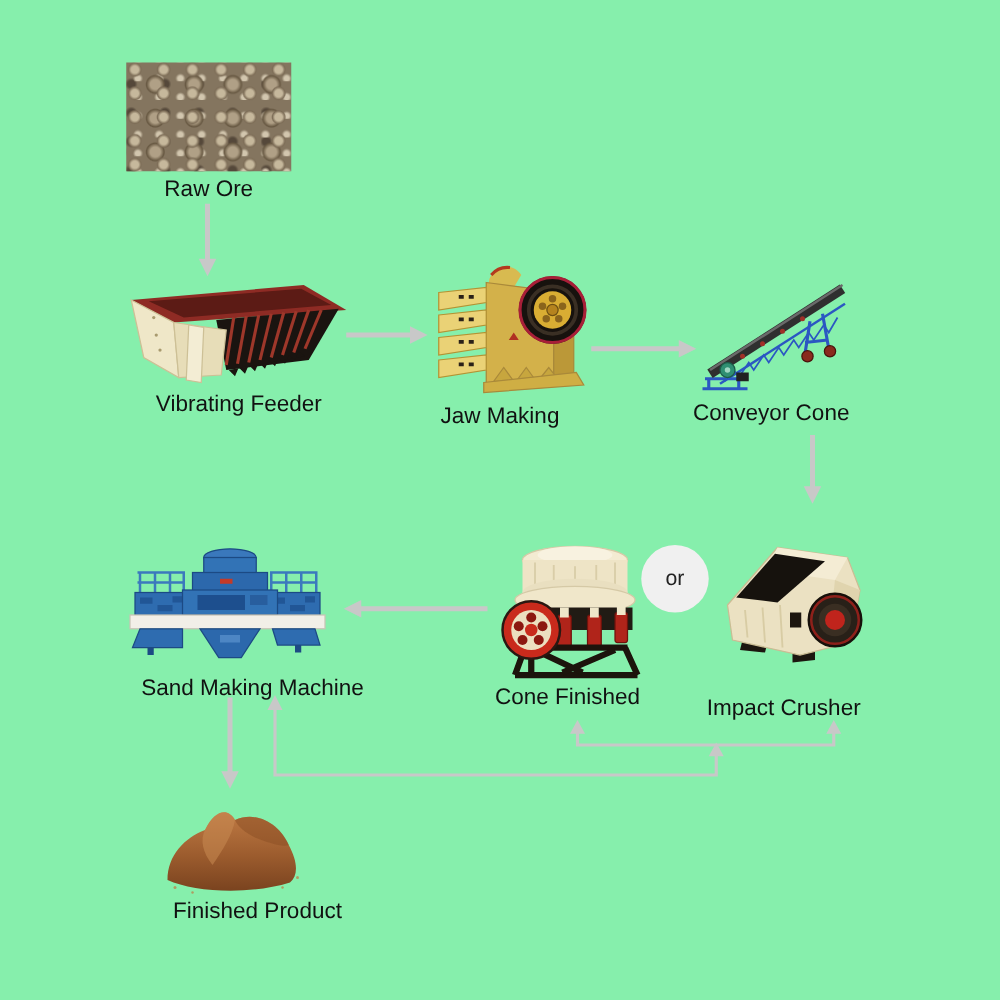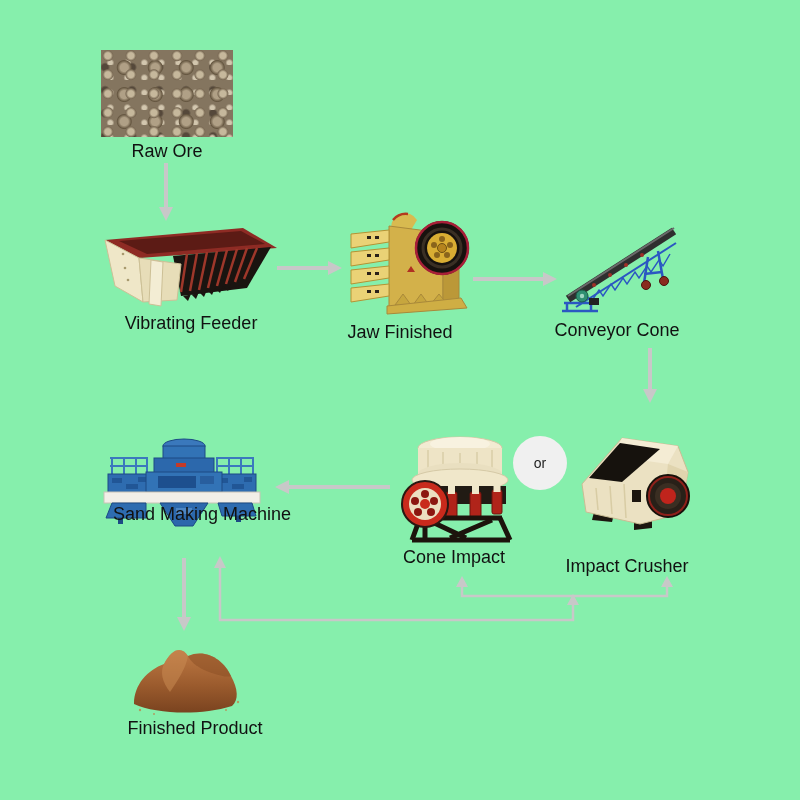--- a/index.html
+++ b/index.html
@@ -4,21 +4,21 @@
 <style>
   html,body{margin:0;padding:0;background:#ffffff;}
   .canvas{position:relative;width:800px;height:800px;background:#86efac;overflow:hidden;
           font-family:"Liberation Sans",sans-serif;}
   .node{position:absolute;}
   .node svg{display:block;width:100%;height:100%;}
   .label{position:absolute;transform:translateX(-50%);font-size:18px;line-height:20px;
          color:#111111;text-align:center;white-space:nowrap;}
   .or-badge{position:absolute;left:513px;top:436px;width:54px;height:54px;border-radius:50%;
             background:#f0f0f0;display:flex;align-items:center;justify-content:center;
-            font-size:14px;color:#222222;}
+            font-size:17px;color:#222222;}
   .connectors{position:absolute;left:0;top:0;width:800px;height:800px;pointer-events:none;}
   .raw-ore-photo{
     background-color:#84755f;
     background-image:
       radial-gradient(circle at 30% 30%, #c6b89c 0 3px, #7d6d57 5px, rgba(0,0,0,0) 6px),
       radial-gradient(circle at 75% 65%, #b0a086 0 4px, #665741 7px, rgba(0,0,0,0) 8px),
       radial-gradient(circle at 55% 85%, #d2c6ae 0 2px, rgba(0,0,0,0) 4px),
       radial-gradient(circle at 15% 75%, #55483a 0 3px, rgba(0,0,0,0) 5px);
     background-size:23px 19px, 31px 27px, 17px 15px, 27px 23px;
   }
@@ -122,21 +122,21 @@
       <g fill="#8a641c">
         <circle cx="97" cy="33" r="3"></circle>
           <circle cx="105" cy="39" r="3"></circle>
           <circle cx="102" cy="49" r="3"></circle>
         <circle cx="92" cy="49" r="3"></circle>
           <circle cx="89" cy="39" r="3"></circle>
       </g>
       <circle cx="97" cy="42" r="4.5" fill="#b5831e" stroke="#6e4f12"></circle>
     </svg>
   </div>
-  <div class="label" style="left:400px;top:322px;">Jaw Finished</div>
+  <div class="label" style="left:400px;top:322px;">Jaw Making</div>
 
   <div class="node" style="left:560px;top:217px;width:132px;height:100px;">
     <svg viewBox="0 0 132 100">
       <path d="M16,90 L116,26" stroke="#2b57c2" stroke-width="2" fill="none"></path>
       <path d="M20,88 L27,79 L31,85 L39,73 L43,79 L51,67 L55,73 L63,61 L67,67 L75,55 L79,61 L87,49 L91,55 L99,43 L103,49 L110,37" stroke="#2b57c2" stroke-width="1.4" fill="none"></path>
       <g stroke="#2b57c2" stroke-width="2.5" fill="none">
         <path d="M88,40 L84,66 M98,34 L103,62 M84,57 L102,55"></path>
         <path d="M4,86 L34,86 M7,86 L7,94 M31,86 L31,94 M2,94 L38,94"></path>
       </g>
       <circle cx="86" cy="68" r="4.5" fill="#8a2a1e" stroke="#4a130c"></circle>
@@ -189,21 +189,21 @@
       <g fill="#8c1710">
         <circle cx="27" cy="62" r="4"></circle>
           <circle cx="36" cy="69" r="4"></circle>
           <circle cx="33" cy="80" r="4"></circle>
         <circle cx="20" cy="80" r="4"></circle>
           <circle cx="17" cy="69" r="4"></circle>
       </g>
       <circle cx="27" cy="72" r="5" fill="#c92a1c"></circle>
     </svg>
   </div>
-  <div class="label" style="left:454px;top:547px;">Cone Impact</div>
+  <div class="label" style="left:454px;top:547px;">Cone Finished</div>
 
   <div class="or-badge">
     <span>or</span>
   </div>
 
   <div class="node" style="left:576px;top:430px;width:126px;height:106px;">
     <svg viewBox="0 0 126 106">
       <polygon points="18,82 38,84 36,92 16,90" fill="#1c160f"></polygon>
       <polygon points="58,92 76,90 76,98 58,100" fill="#1c160f"></polygon>
       <polygon points="6,54 46,8 102,16 112,42 104,84 64,94 10,82" fill="#ebe1c2" stroke="#cabd94" stroke-width="1"></polygon>
@@ -247,21 +247,21 @@
       <rect x="104" y="40" width="14" height="8" fill="#285e9e"></rect>
       <rect x="8" y="56" width="156" height="11" fill="#f2efe8" stroke="#c9c4b6"></rect>
       <polygon points="64,67 112,67 97,90 79,90" fill="#2c68ac" stroke="#1c4a84"></polygon>
       <rect x="80" y="72" width="16" height="6" fill="#4d86c4"></rect>
       <polygon points="16,67 50,67 50,82 10,82" fill="#2e6cb0" stroke="#1c4a84"></polygon>
       <polygon points="122,67 156,67 160,80 126,80" fill="#2e6cb0" stroke="#1c4a84"></polygon>
       <rect x="22" y="82" width="5" height="6" fill="#1c4a84"></rect>
       <rect x="140" y="80" width="5" height="6" fill="#1c4a84"></rect>
     </svg>
   </div>
-  <div class="label" style="left:202px;top:504px;">Sand Making Machine</div>
+  <div class="label" style="left:202px;top:540px;">Sand Making Machine</div>
 
   <div class="node" style="left:126px;top:634px;width:124px;height:86px;">
     <svg viewBox="0 0 124 86">
       <defs>
         <linearGradient id="sg" x1="0" y1="0" x2="0" y2="1">
           <stop offset="0" stop-color="#bf7a44"></stop>
           <stop offset="0.55" stop-color="#9c5c2e"></stop>
           <stop offset="1" stop-color="#7a431f"></stop>
         </linearGradient>
       </defs>
@@ -269,15 +269,15 @@
       <path d="M38,30 C46,14 56,12 62,22 C60,34 52,46 44,58 C36,48 34,38 38,30 Z" fill="#c98a52" opacity="0.55"></path>
       <path d="M62,22 C80,14 98,26 105,42 C100,44 88,40 78,36 C70,32 64,27 62,22 Z" fill="#8a4e24" opacity="0.5"></path>
       <g fill="#c07a42" opacity="0.7">
         <circle cx="14" cy="76" r="1.2"></circle>
           <circle cx="112" cy="68" r="1.2"></circle>
         <circle cx="100" cy="76" r="1"></circle>
           <circle cx="28" cy="80" r="1"></circle>
       </g>
     </svg>
   </div>
-  <div class="label" style="left:195px;top:718px;">Finished Product</div>
+  <div class="label" style="left:206px;top:718px;">Finished Product</div>
 
 </div>
 
 </body></html>

